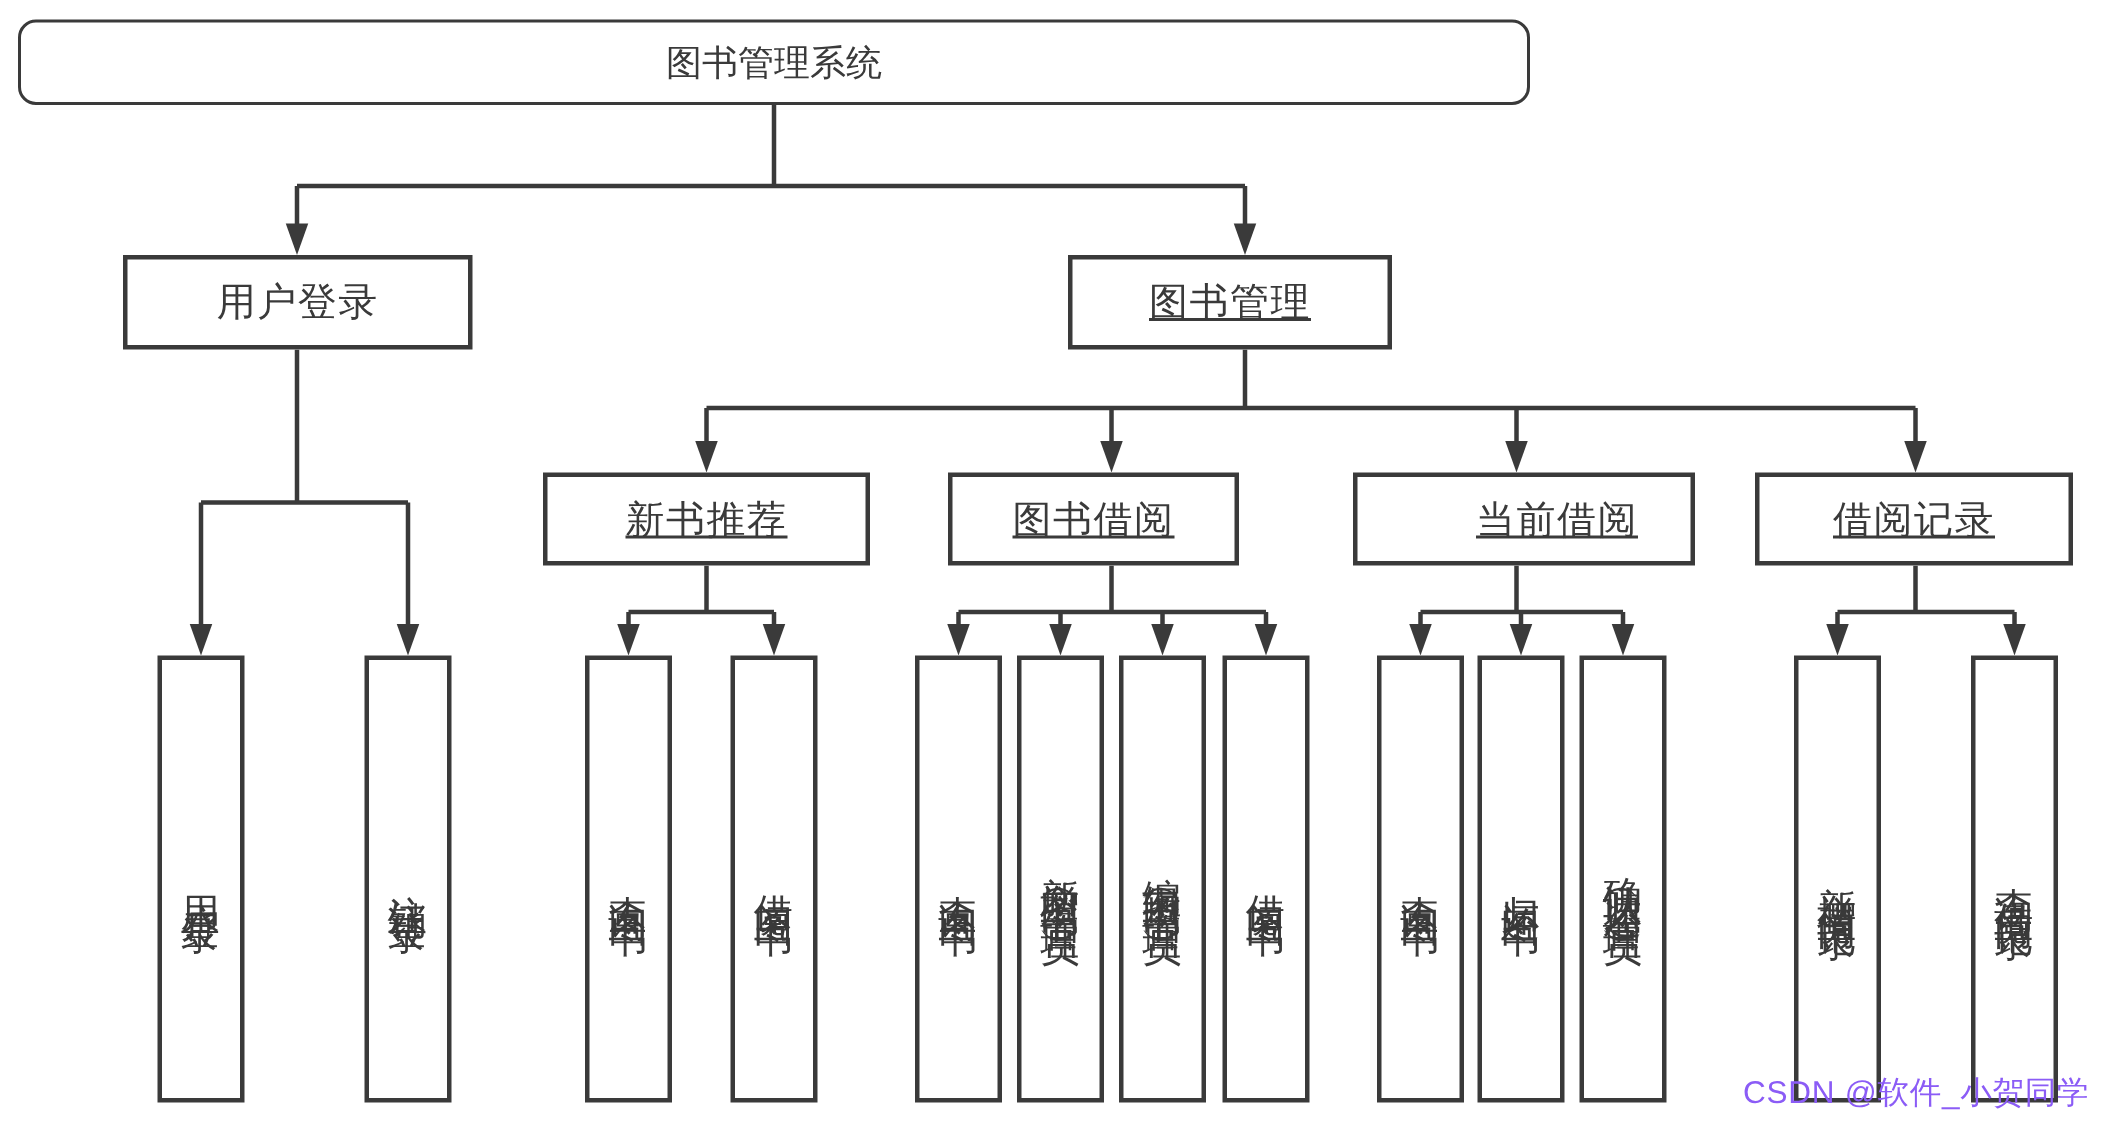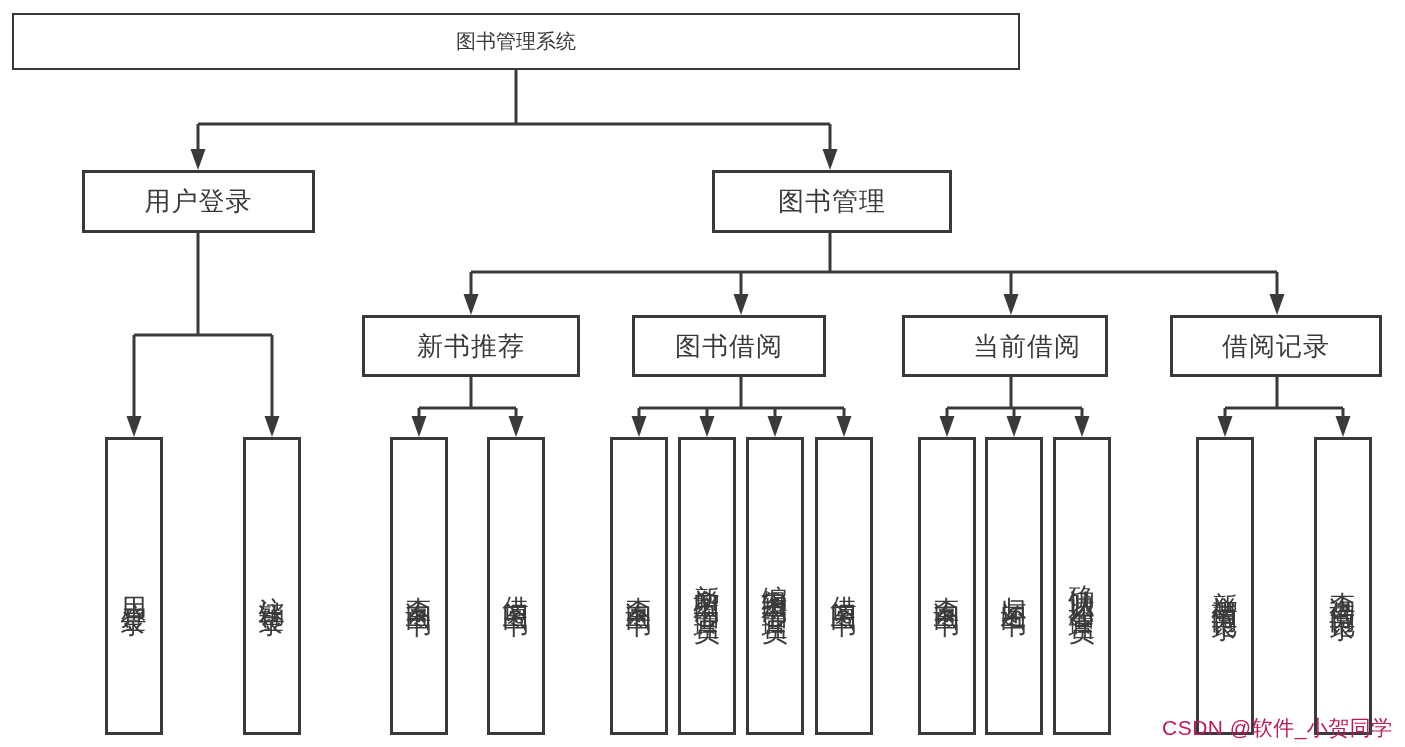--- a/index.html
+++ b/index.html
@@ -33,48 +33,49 @@
     background: #ffffff;
     display: flex;
     align-items: center;
     justify-content: center;
     z-index: 2;
   }
   .root-box {
     left: 12px; top: 13px;
     width: 1008px; height: 57px;
     border-width: 2px;
-    font-size: 20px;
+    font-size: 24px;
+    border-radius: 12px;
   }
   .hbox {
     height: 63px;
     font-size: 26px;
     letter-spacing: 1px;
   }
-  .l3 { top: 315px; height: 62px; }
+  .l3 { top: 315px; height: 62px; text-decoration: underline; }
   .vbox {
     top: 437px;
     width: 58px;
     height: 298px;
   }
   .vbox span {
     writing-mode: vertical-rl;
     text-orientation: mixed;
     font-size: 26px;
     letter-spacing: 5px;
     line-height: 1;
     white-space: nowrap;
   }
   .watermark {
     position: absolute;
     left: 1162px;
     top: 714px;
     font-size: 21px;
     letter-spacing: 0.5px;
-    color: #be185d;
+    color: #8b5cf6;
     z-index: 5;
     white-space: nowrap;
   }
 </style>
 </head>
 <body>
 
 <div class="stage">
 
   <svg class="connectors" width="1405" height="747" viewBox="0 0 1405 747">
@@ -113,31 +114,31 @@
     <polygon points="1343,437 1335.5,416 1350.5,416"></polygon>
   </svg>
 
   <div class="box root-box">
     <span>图书管理系统</span>
   </div>
 
   <div class="box hbox" style="left:82px; top:170px; width:233px;">
     <span>用户登录</span>
   </div>
-  <div class="box hbox" style="left:712px; top:170px; width:240px;">
+  <div class="box hbox" style="left:712px; top:170px; width:216px;text-decoration:underline;">
     <span>图书管理</span>
   </div>
 
   <div class="box hbox l3" style="left:362px; width:218px;">
     <span>新书推荐</span>
   </div>
   <div class="box hbox l3" style="left:632px; width:194px;">
     <span>图书借阅</span>
   </div>
-  <div class="box hbox l3" style="left:902px; width:206px;padding-left:44px;">
+  <div class="box hbox l3" style="left:902px; width:228px;padding-left:44px;">
     <span>当前借阅</span>
   </div>
   <div class="box hbox l3" style="left:1170px; width:212px;">
     <span>借阅记录</span>
   </div>
 
   <div class="box vbox" style="left:105px;">
     <span>用户登录</span>
   </div>
   <div class="box vbox" style="left:243px;">

